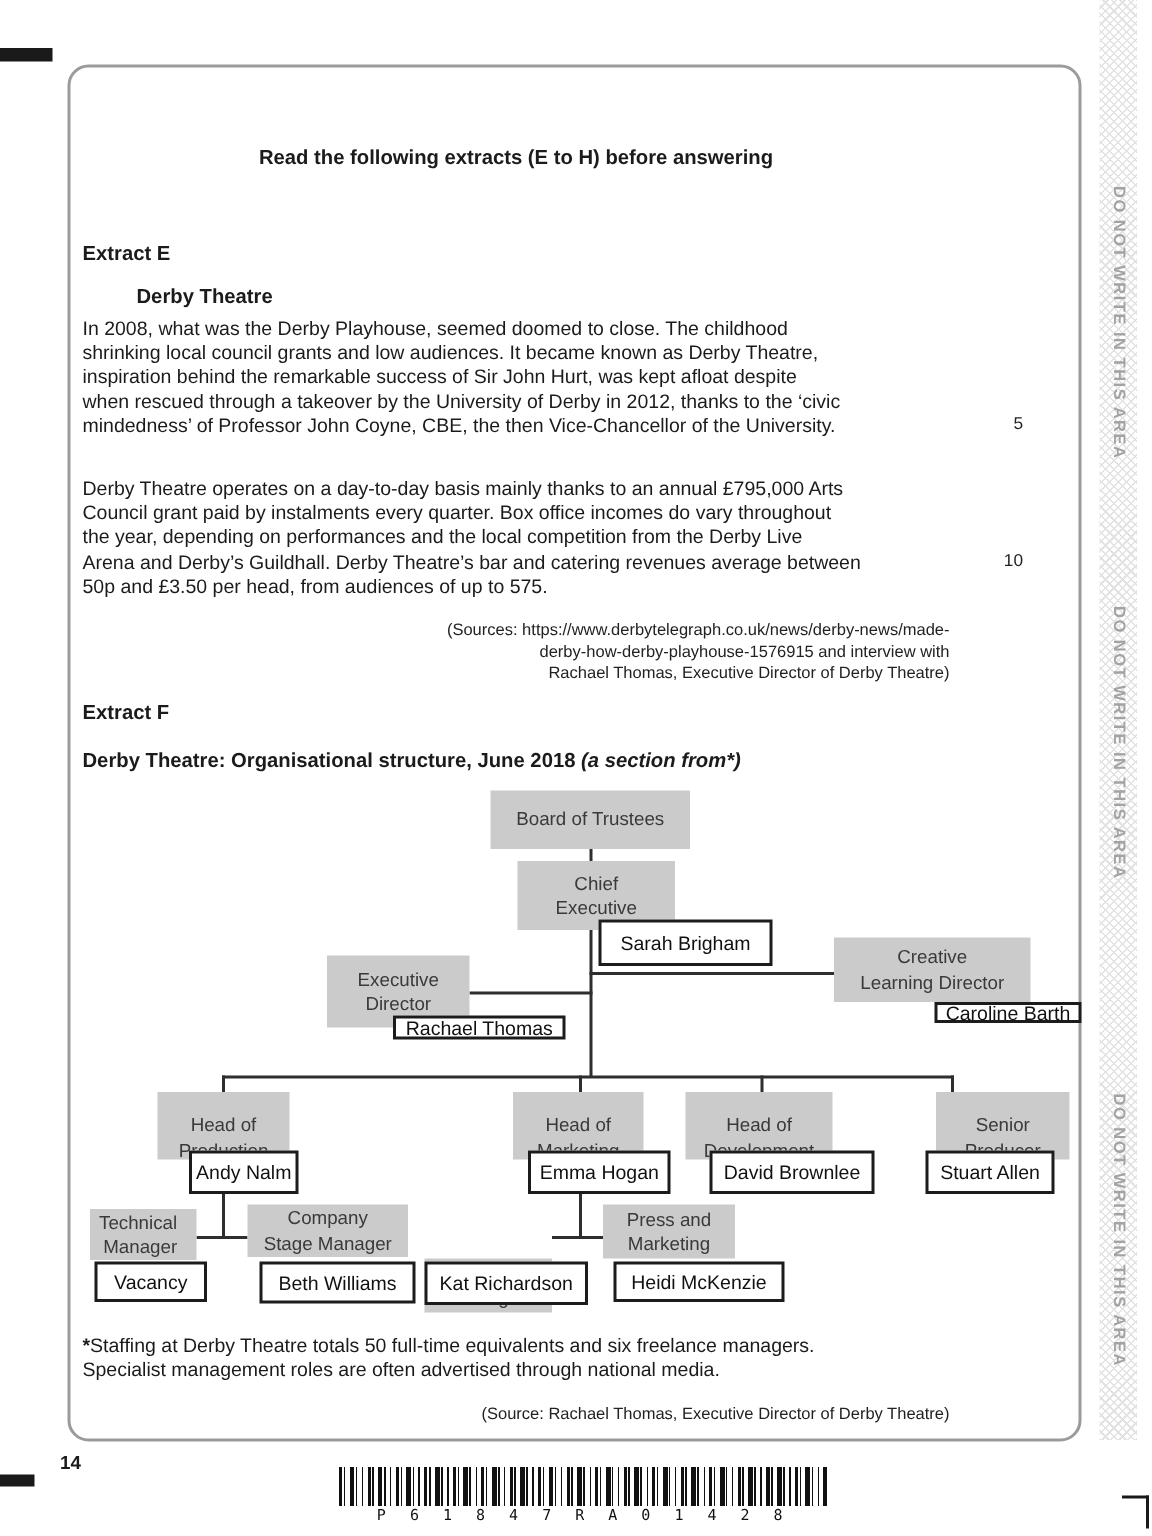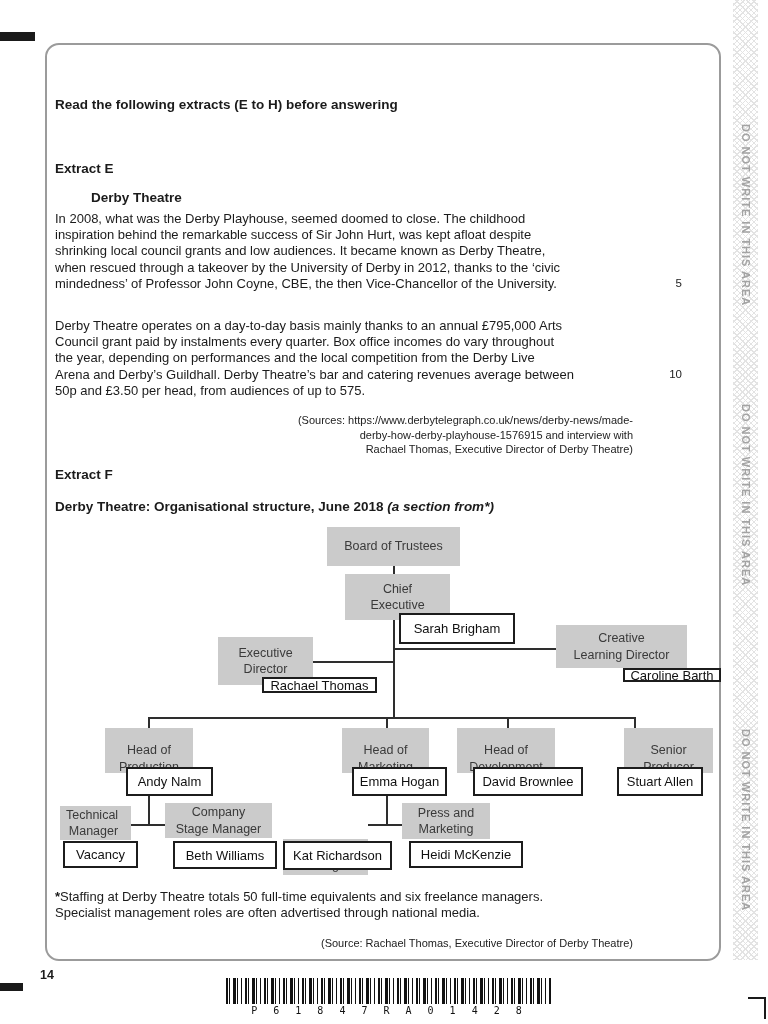--- a/index.html
+++ b/index.html
@@ -14,21 +14,21 @@
   .frame{position:absolute;left:45px;top:43px;width:672px;height:914px;
         border:2.5px solid #9b9b9b;border-radius:14px;background:#fff;}
   
   .side-strip{position:absolute;left:733px;top:0;width:25px;height:960px;
         background:
           repeating-linear-gradient(45deg,#e3e3e3 0 1px,transparent 1px 4px),
           repeating-linear-gradient(-45deg,#e3e3e3 0 1px,transparent 1px 4px);}
   .side-notice{position:absolute;left:0;width:25px;display:flex;align-items:center;justify-content:center;
         writing-mode:vertical-rl;font-size:11px;font-weight:bold;letter-spacing:1px;color:#a3a3a3;}
   
-  .instruction{position:absolute;left:55px;top:97px;width:578px;text-align:left;
+  .instruction{position:absolute;left:55px;top:97px;width:578px;text-align:center;
         font-weight:bold;font-size:13.5px;}
   .heading{position:absolute;left:55px;font-weight:bold;font-size:13.5px;}
   .bodyblock{position:absolute;left:55px;width:582px;font-size:13px;line-height:16.2px;}
   .linenum{position:absolute;left:660px;width:22px;text-align:right;font-size:11.5px;color:#222;}
   .sources{position:absolute;left:55px;width:578px;text-align:right;font-size:11px;line-height:14.5px;color:#222;}
   .title-italic{font-style:italic;}
   
   .role{position:absolute;background:#cbcbcb;color:#3a3a3a;font-size:12.5px;line-height:1.32;
         display:flex;align-items:center;justify-content:center;text-align:center;
         white-space:pre-line;z-index:1;}
@@ -65,22 +65,22 @@
     <div class="side-notice" style="top:700px;height:240px;">DO NOT WRITE IN THIS AREA</div>
   </div>
 
   <div class="instruction">Read the following extracts (E to H) before answering</div>
 
   <div class="heading" style="top:161px;">Extract E</div>
   <div class="heading" style="top:190px;padding-left:36px;">Derby Theatre</div>
 
   <div class="bodyblock" style="top:211px;">
     <div>In 2008, what was the Derby Playhouse, seemed doomed to close. The childhood</div>
+    <div>shrinking local council grants and low audiences. It became known as Derby Theatre,</div>
     <div>inspiration behind the remarkable success of Sir John Hurt, was kept afloat despite</div>
-    <div>shrinking local council grants and low audiences. It became known as Derby Theatre,</div>
     <div>when rescued through a takeover by the University of Derby in 2012, thanks to the ‘civic</div>
     <div>mindedness’ of Professor John Coyne, CBE, the then Vice-Chancellor of the University.</div>
   </div>
   <div class="linenum" style="top:277px;">5</div>
 
   <div class="bodyblock" style="top:318px;">
     <div>Derby Theatre operates on a day-to-day basis mainly thanks to an annual £795,000 Arts</div>
     <div>Council grant paid by instalments every quarter. Box office incomes do vary throughout</div>
     <div>the year, depending on performances and the local competition from the Derby Live</div>
     <div>Arena and Derby’s Guildhall. Derby Theatre’s bar and catering revenues average between</div>
@@ -131,21 +131,21 @@
   <div class="role" style="left:165px;top:803px;width:107px;height:35px;">Company
 Stage Manager</div>
   <div class="role" style="left:283px;top:839px;width:85px;height:36px;">House
 Manager</div>
   <div class="role" style="left:402px;top:803px;width:88px;height:36px;">Press and
 Marketing</div>
 
   <div class="namebox" style="left:399px;top:613px;width:116px;height:31px;">Sarah Brigham</div>
   <div class="namebox" style="left:262px;top:677px;width:115px;height:16px;">Rachael Thomas</div>
   <div class="namebox" style="left:623px;top:668px;width:98px;height:14px;">Caroline Barth</div>
-  <div class="namebox" style="left:126px;top:767px;width:87px;height:29px;">Andy Nalm</div>
+  <div class="namebox" style="left:126px;top:767px;width:73px;height:29px;">Andy Nalm</div>
   <div class="namebox" style="left:352px;top:767px;width:95px;height:29px;">Emma Hogan</div>
   <div class="namebox" style="left:473px;top:767px;width:110px;height:29px;">David Brownlee</div>
   <div class="namebox" style="left:617px;top:767px;width:86px;height:29px;">Stuart Allen</div>
   <div class="namebox" style="left:63px;top:841px;width:75px;height:27px;">Vacancy</div>
   <div class="namebox" style="left:173px;top:841px;width:104px;height:28px;">Beth Williams</div>
   <div class="namebox" style="left:283px;top:841px;width:109px;height:29px;">Kat Richardson</div>
   <div class="namebox" style="left:409px;top:841px;width:114px;height:27px;">Heidi McKenzie</div>
 
   <div class="bodyblock" style="top:889px;">
     <div><b>*</b><span>Staffing at Derby Theatre totals 50 full-time equivalents and six freelance managers.</span></div>

